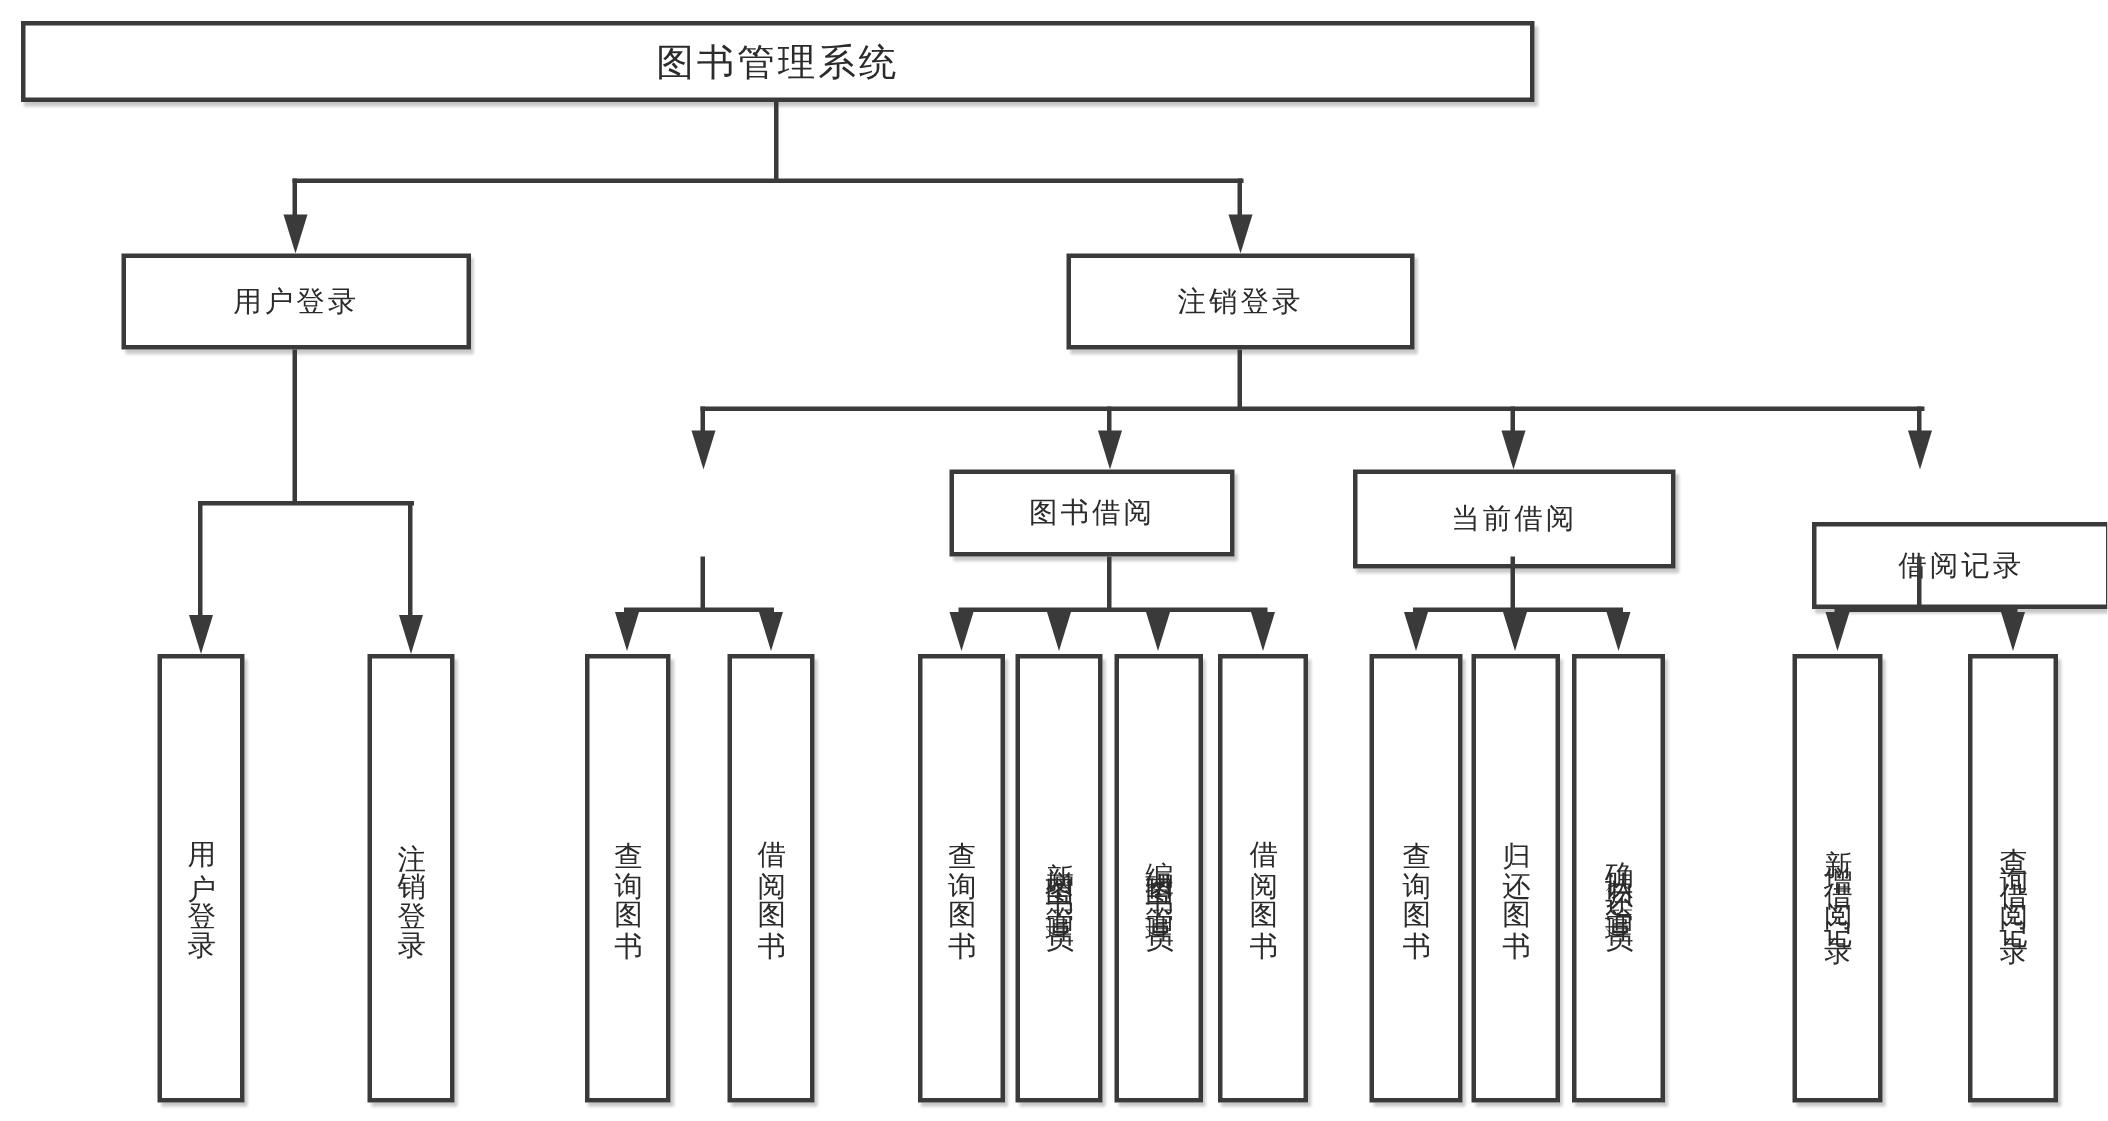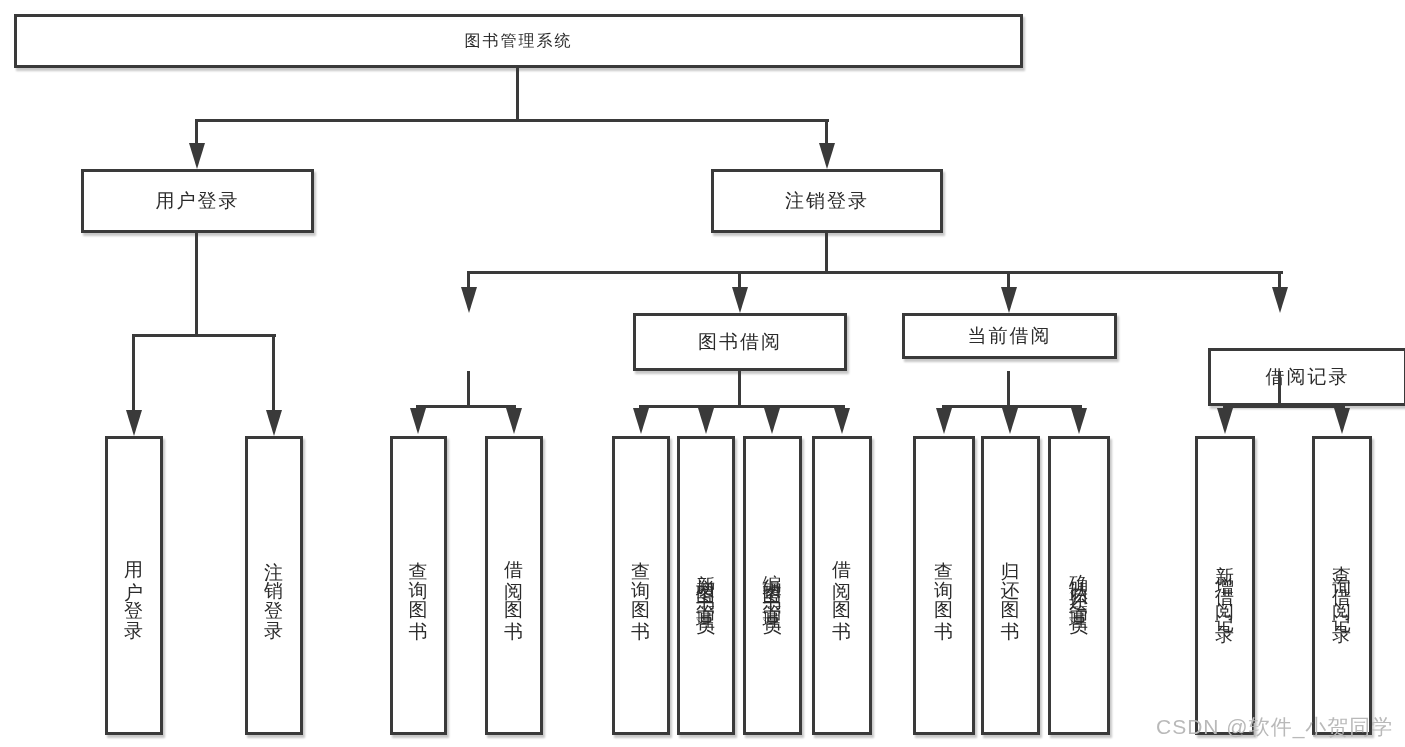--- a/index.html
+++ b/index.html
@@ -25,21 +25,21 @@
     justify-content: center;
     color: var(--text, #2b2b2b);
     box-shadow: 2px 3px 2px rgba(0,0,0,0.22);
   }
   .hlabel {
     font-size: 19px;
     letter-spacing: 2px;
     white-space: nowrap;
   }
   .root-label {
-    font-size: 16px;
+    font-size: 25px;
     letter-spacing: 2px;
   }
   .vtext {
     writing-mode: vertical-rl;
     text-orientation: mixed;
     font-size: 19px;
     line-height: 1;
     white-space: nowrap;
   }
   .sp4 { letter-spacing: 20px; text-indent: 0; }
@@ -104,24 +104,24 @@
   <div class="hline" style="left:467px; top:271px; width:816px;"></div>
   <div class="vline" style="left:467px; top:271px; height:18px;"></div>
   <div class="vline" style="left:738px; top:271px; height:18px;"></div>
   <div class="vline" style="left:1007px; top:271px; height:18px;"></div>
   <div class="vline" style="left:1278px; top:271px; height:18px;"></div>
   <div class="arrow" style="left:461px; top:287px;"></div>
   <div class="arrow" style="left:732px; top:287px;"></div>
   <div class="arrow" style="left:1001px; top:287px;"></div>
   <div class="arrow" style="left:1272px; top:287px;"></div>
 
-  <div class="box" style="left:633px; top:313px; width:214px; height:58px;">
+  <div class="box" style="left:633px; top:313px; width:190px; height:58px;">
     <span class="hlabel">图书借阅</span>
   </div>
-  <div class="box" style="left:902px; top:313px; width:215px; height:46px;">
+  <div class="box" style="left:902px; top:313px; width:215px; height:66px;">
     <span class="hlabel">当前借阅</span>
   </div>
   <div class="box" style="left:1208px; top:313px; width:199px; height:58px;margin-top:35px;">
     <span class="hlabel">借阅记录</span>
   </div>
 
   <div class="vline" style="left:467px; top:371px; height:37px;"></div>
   <div class="hline" style="left:416px; top:405px; width:100px;"></div>
   <div class="arrow" style="left:410px; top:408px;"></div>
   <div class="arrow" style="left:506px; top:408px;"></div>
@@ -181,15 +181,14 @@
     <span class="vtext sp9">确认归还（管理员）</span>
   </div>
 
   <div class="box" style="left:1195px; top:436px; width:60px; height:299px;">
     <span class="vtext sp6">新增借阅记录</span>
   </div>
   <div class="box" style="left:1312px; top:436px; width:60px; height:299px;">
     <span class="vtext sp6">查询借阅记录</span>
   </div>
 
-  <div class="watermark">CSDN @软件_小贺同学</div>
 
 </div>
 
 </body></html>

